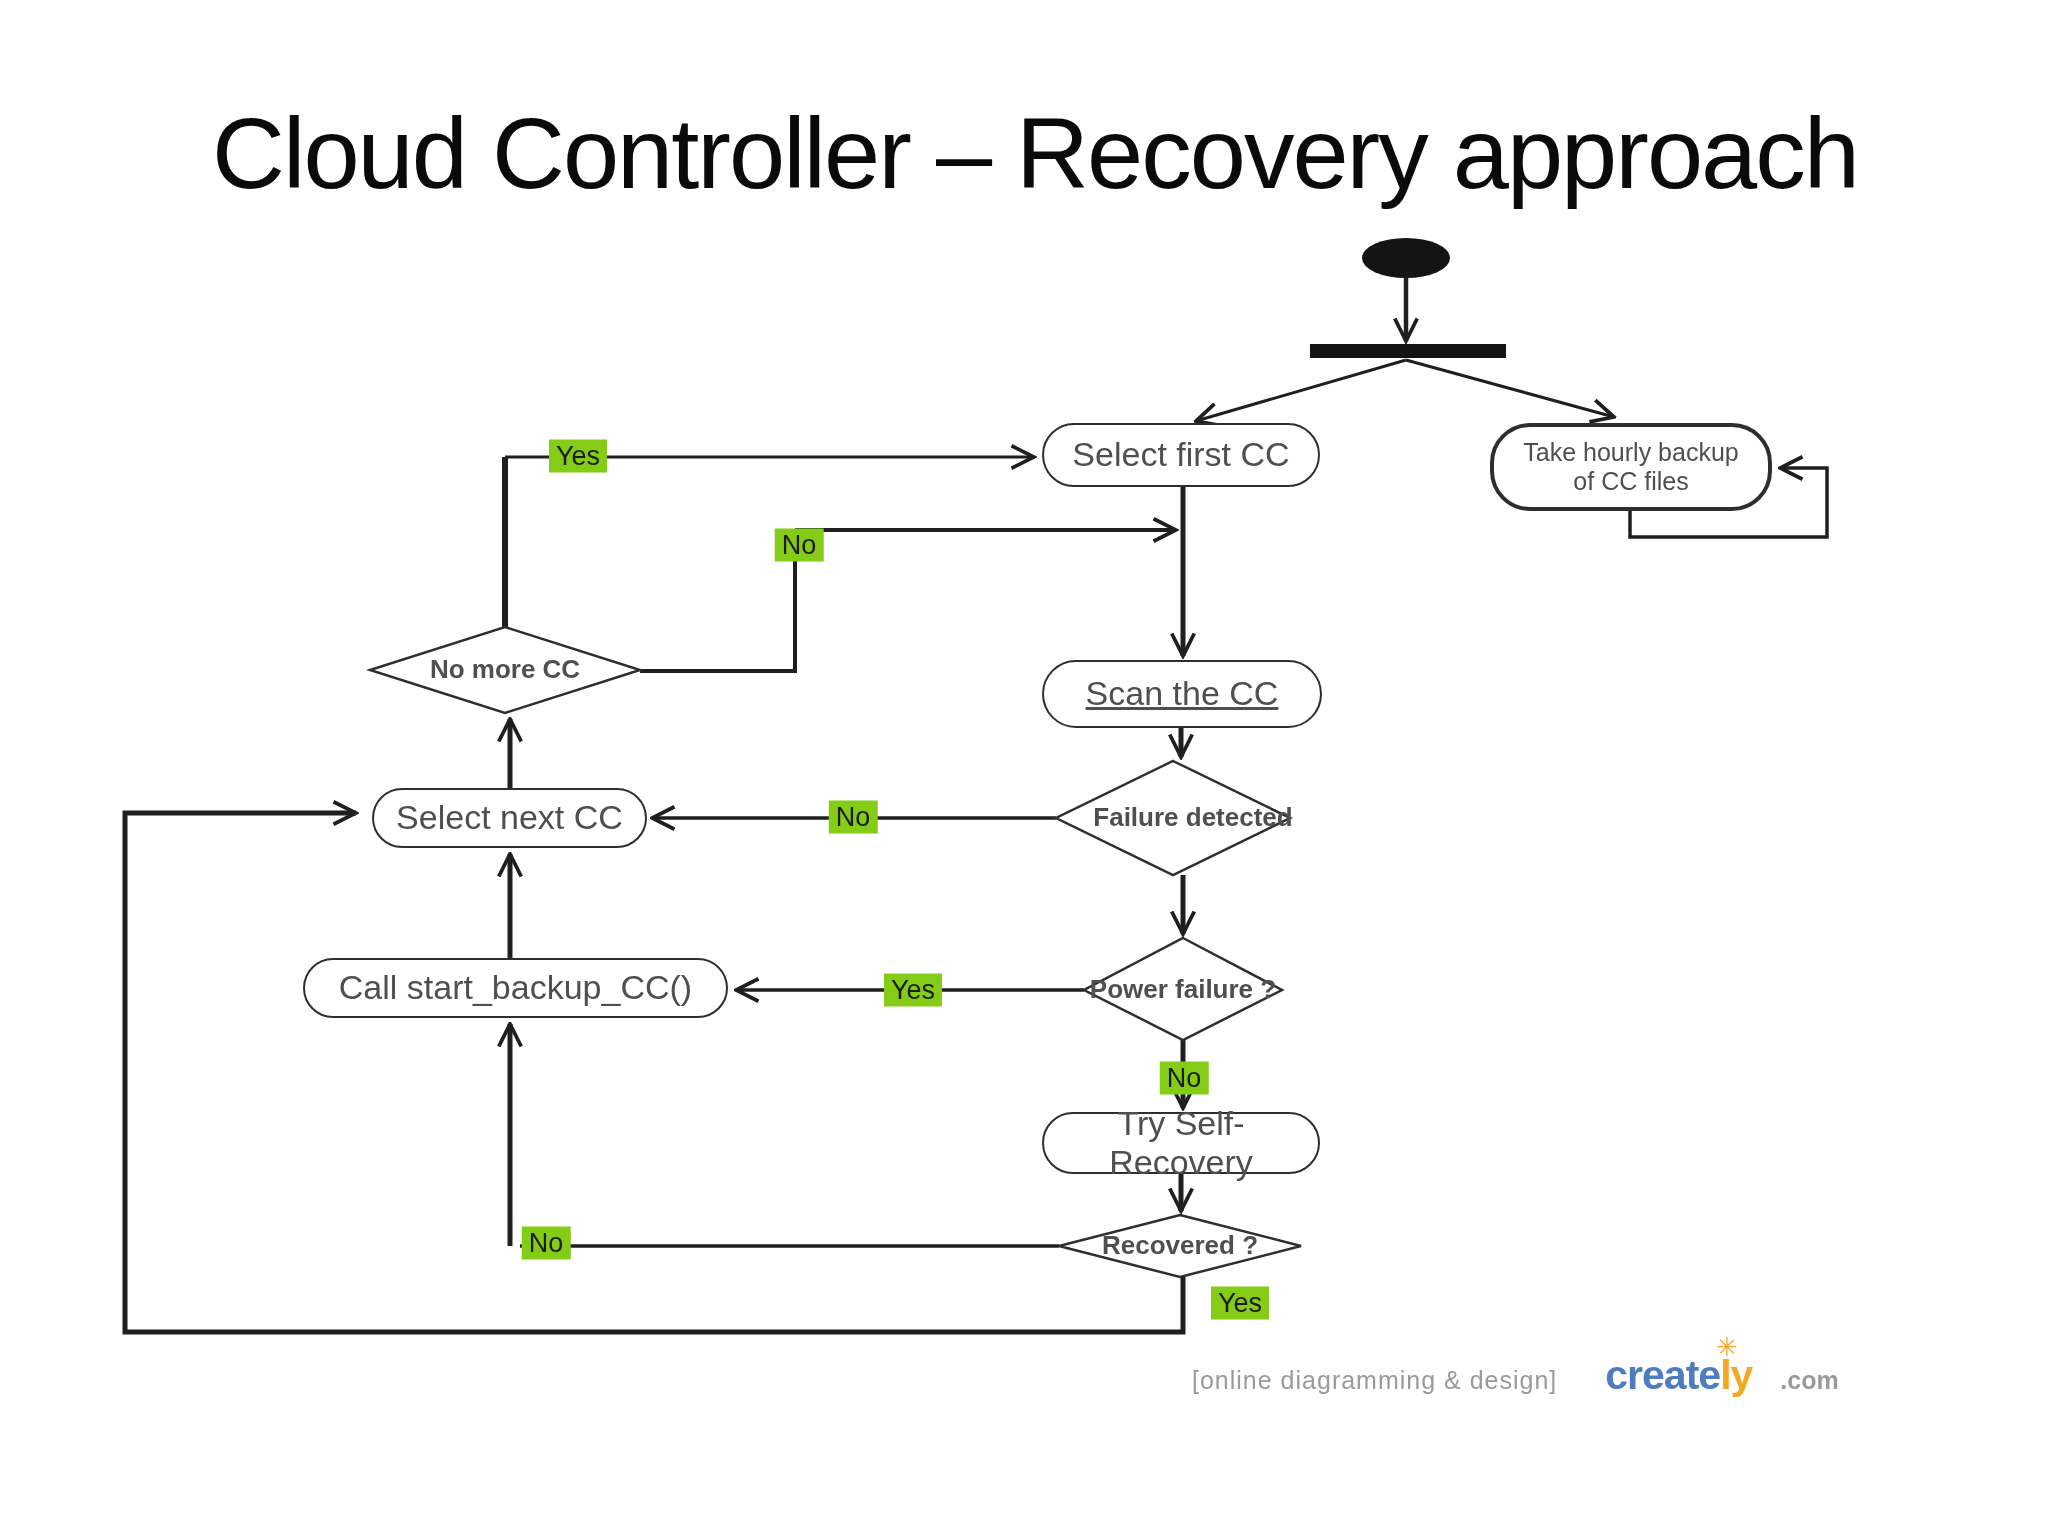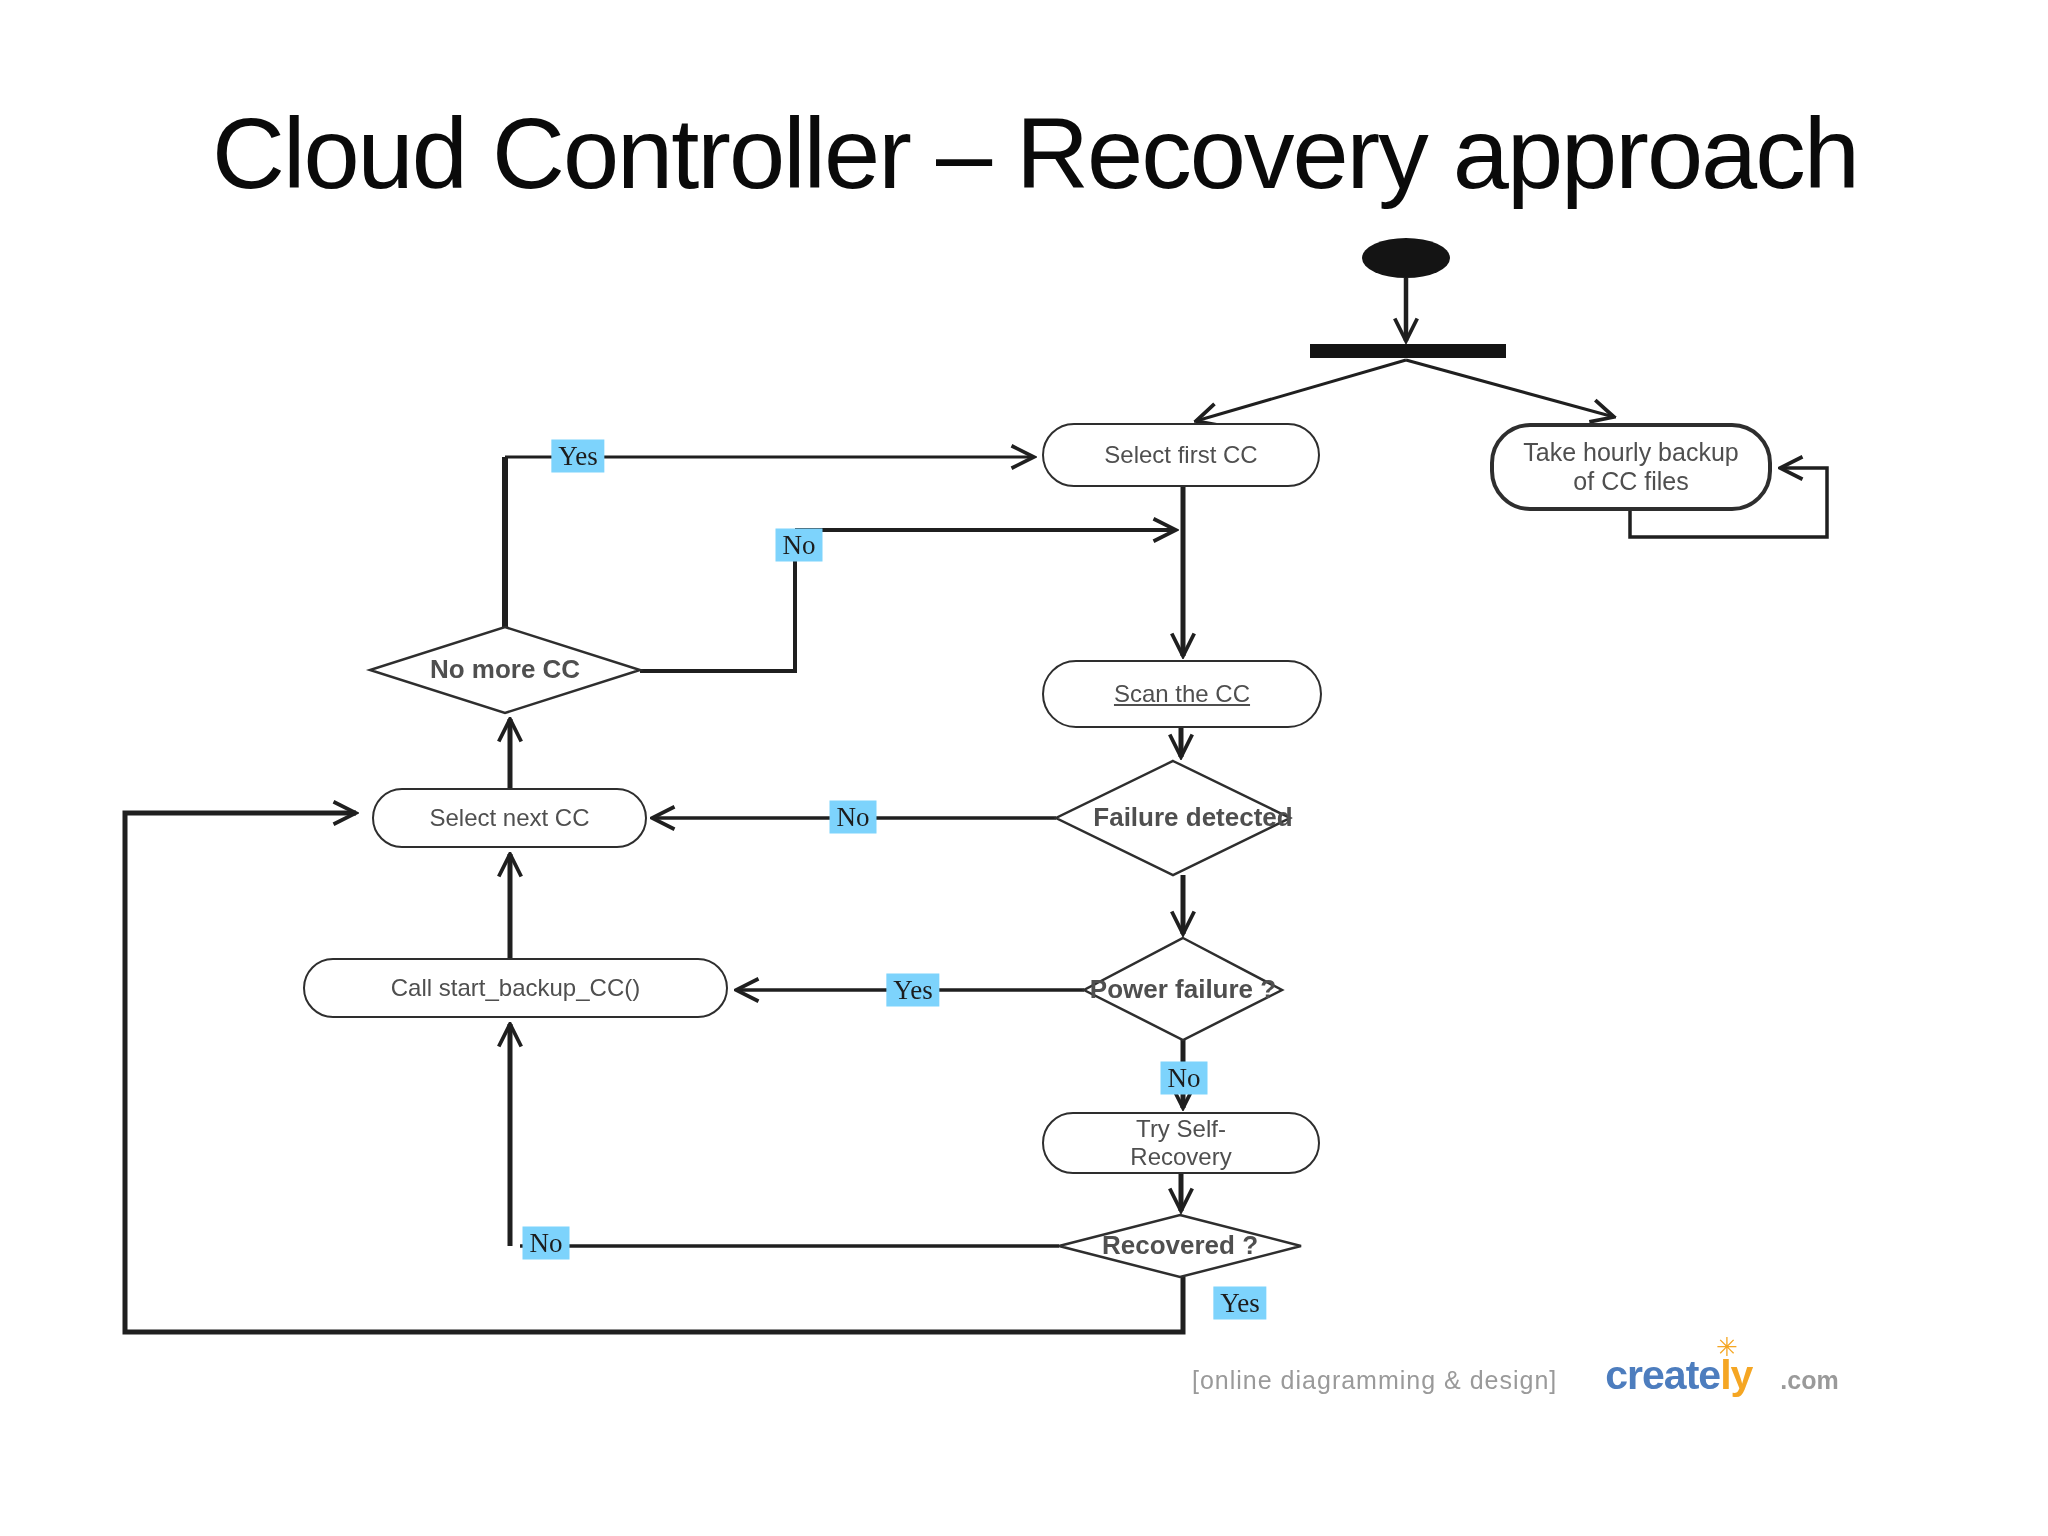--- a/index.html
+++ b/index.html
@@ -21,33 +21,32 @@
     text-align:center;font-size:101px;letter-spacing:-2px;color:#0a0a0a;white-space:nowrap;
   }
   svg.connectors{position:absolute;left:0;top:0;}
   .ln{stroke:var(--ink);fill:none;}
   .solid{fill:#141414;stroke:none;}
   .shape{fill:#ffffff;stroke:var(--node-border);}
   .node{
     position:absolute;box-sizing:border-box;background:#fff;
     border:2.5px solid var(--node-border);border-radius:34px;
     display:flex;align-items:center;justify-content:center;text-align:center;
-    color:var(--node-text);font-size:24px;line-height:1.16;
+    color:var(--node-text);font-size:34px;line-height:1.16;
   }
   .node.bold-border{border-width:4px;}
   .diamond-label{
     position:absolute;display:flex;align-items:center;justify-content:center;
     text-align:center;color:var(--node-text);font-size:26px;line-height:1.15;
     background:transparent;pointer-events:none;font-weight:bold;
   }
   .edge-label{
     position:absolute;transform:translate(-50%,-50%);
-    background:#7dd3fc;padding:1px 7px;color:var(--label-text);font-size:27px;
+    background:#84cc16;padding:1px 7px;color:var(--label-text);font-size:27px;
     white-space:nowrap;
-    font-family:Liberation Serif, serif;
   }
   .watermark{
     position:absolute;left:1192px;top:1352px;display:flex;align-items:baseline;
     white-space:nowrap;
     gap:28px;
   }
   .wm-caption{color:var(--watermark-gray);font-size:25px;letter-spacing:1px;}
   .wm-brand{font-size:41px;font-weight:bold;letter-spacing:-1px;margin-left:20px;}
   .wm-brand .b1{color:var(--brand-blue);}
   .wm-brand .b2{color:var(--brand-orange);}

